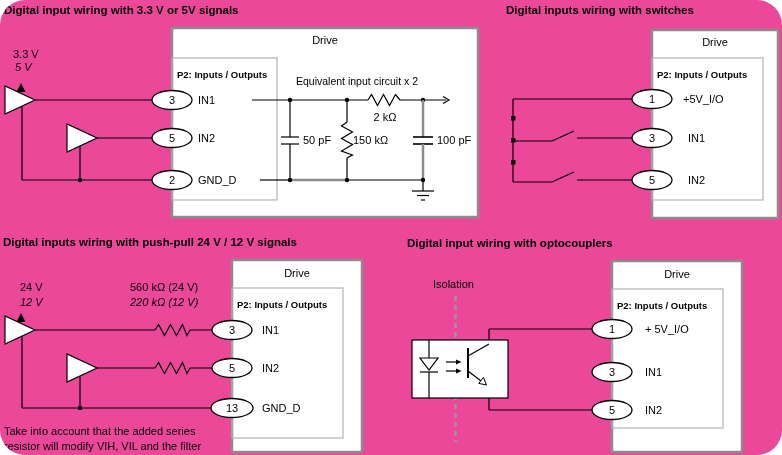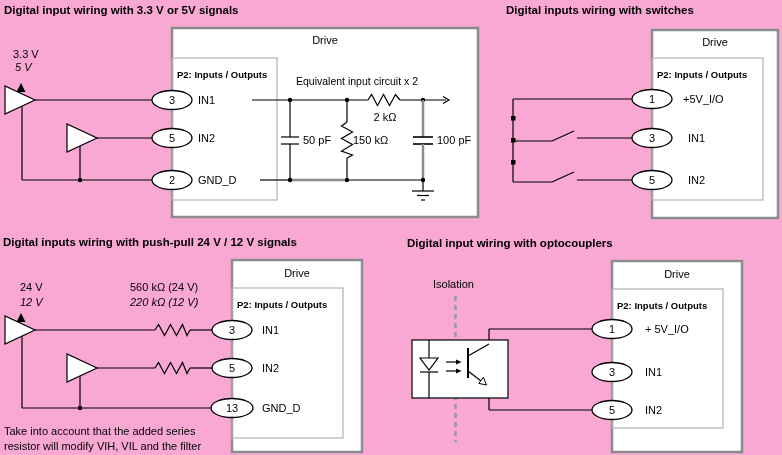--- a/index.html
+++ b/index.html
@@ -1,16 +1,16 @@
 <!DOCTYPE html>
 <html><head>
 <meta charset="utf-8">
 <style>
   html,body{margin:0;padding:0;background:#ffffff;}
-  .canvas{position:relative;width:782px;height:455px;background:#f9a8d4;overflow:hidden;}
+  .canvas{position:relative;width:782px;height:455px;background:#ec4899;overflow:hidden;border-radius:25px;}
   svg text{font-family:"Liberation Sans","DejaVu Sans",sans-serif;fill:#000;}
   .title{font-size:11.5px;font-weight:bold;}
   .drive{font-size:11px;}
   .p2lbl{font-size:9.5px;font-weight:bold;}
   .lbl{font-size:11px;}
   .sm{font-size:10.5px;}
   .it{font-style:italic;}
   .mid{text-anchor:middle;}
   .wire{stroke:#000;stroke-width:1.2;fill:none;}
   .gseg{stroke:#8c8c8c;stroke-width:2.5;fill:none;}

